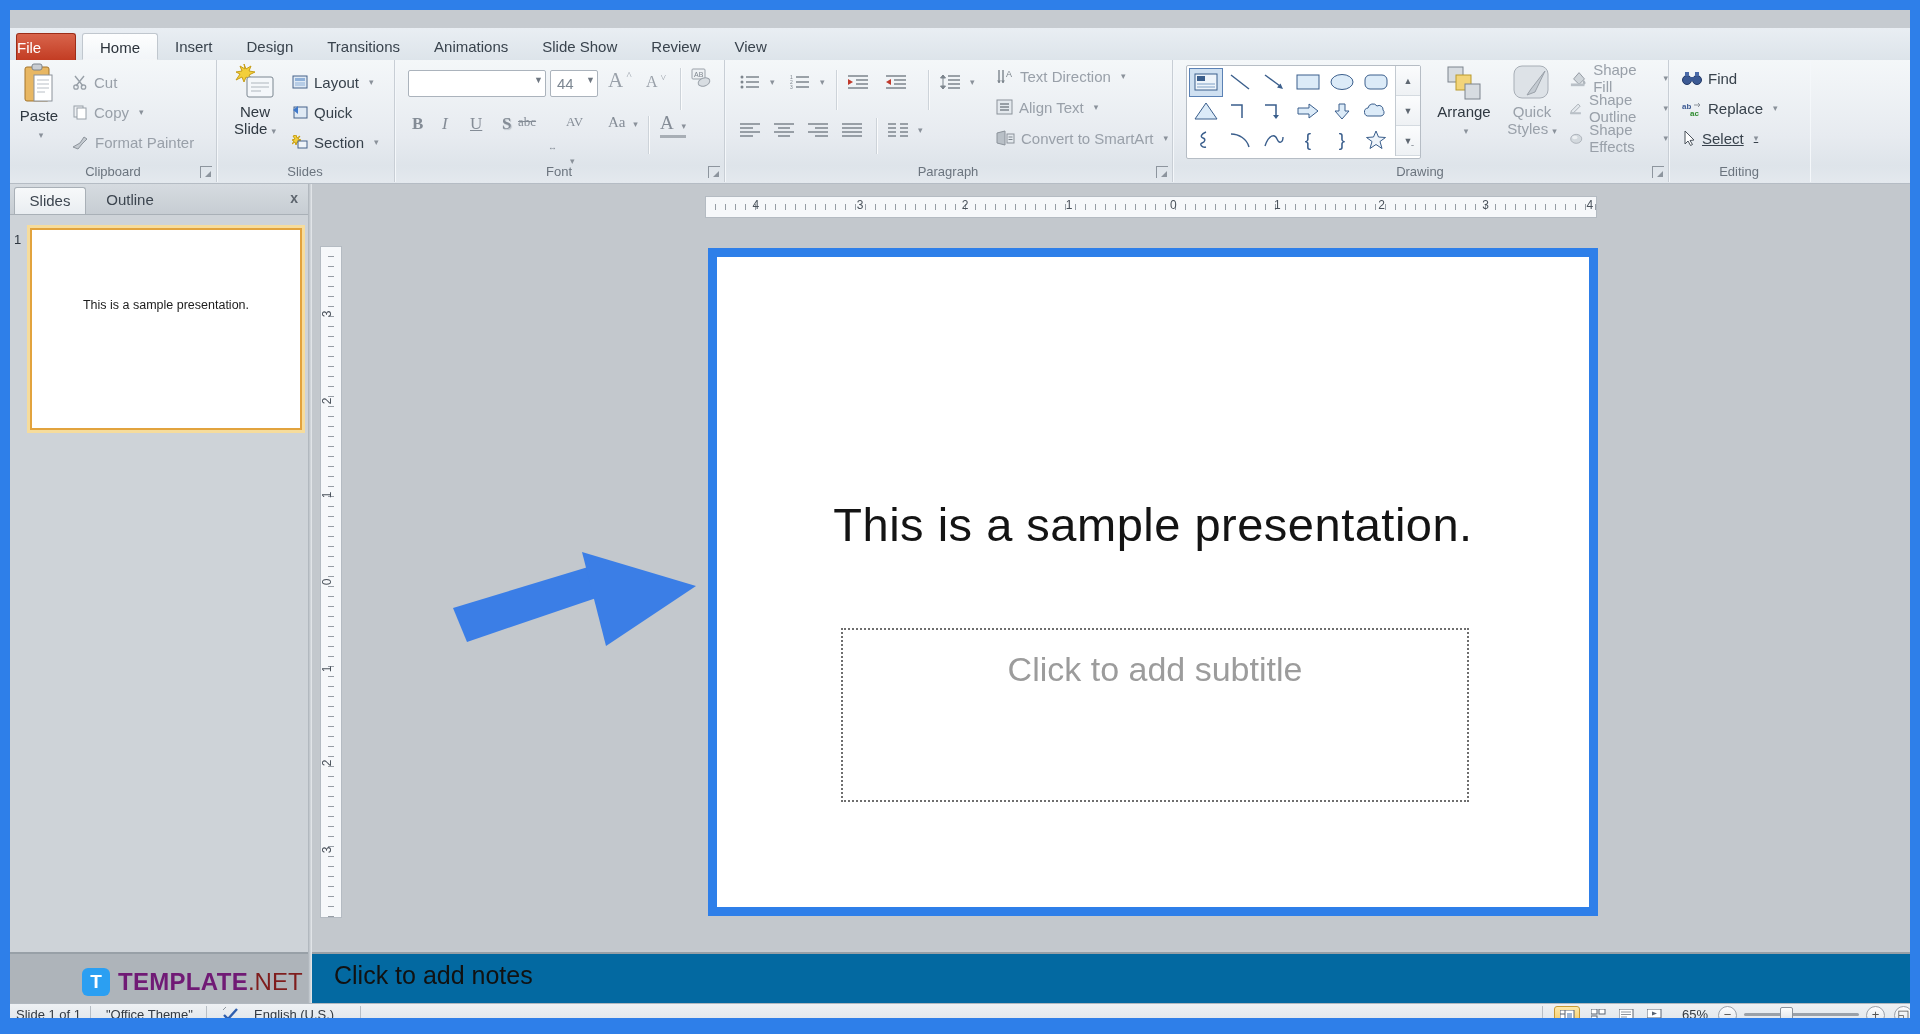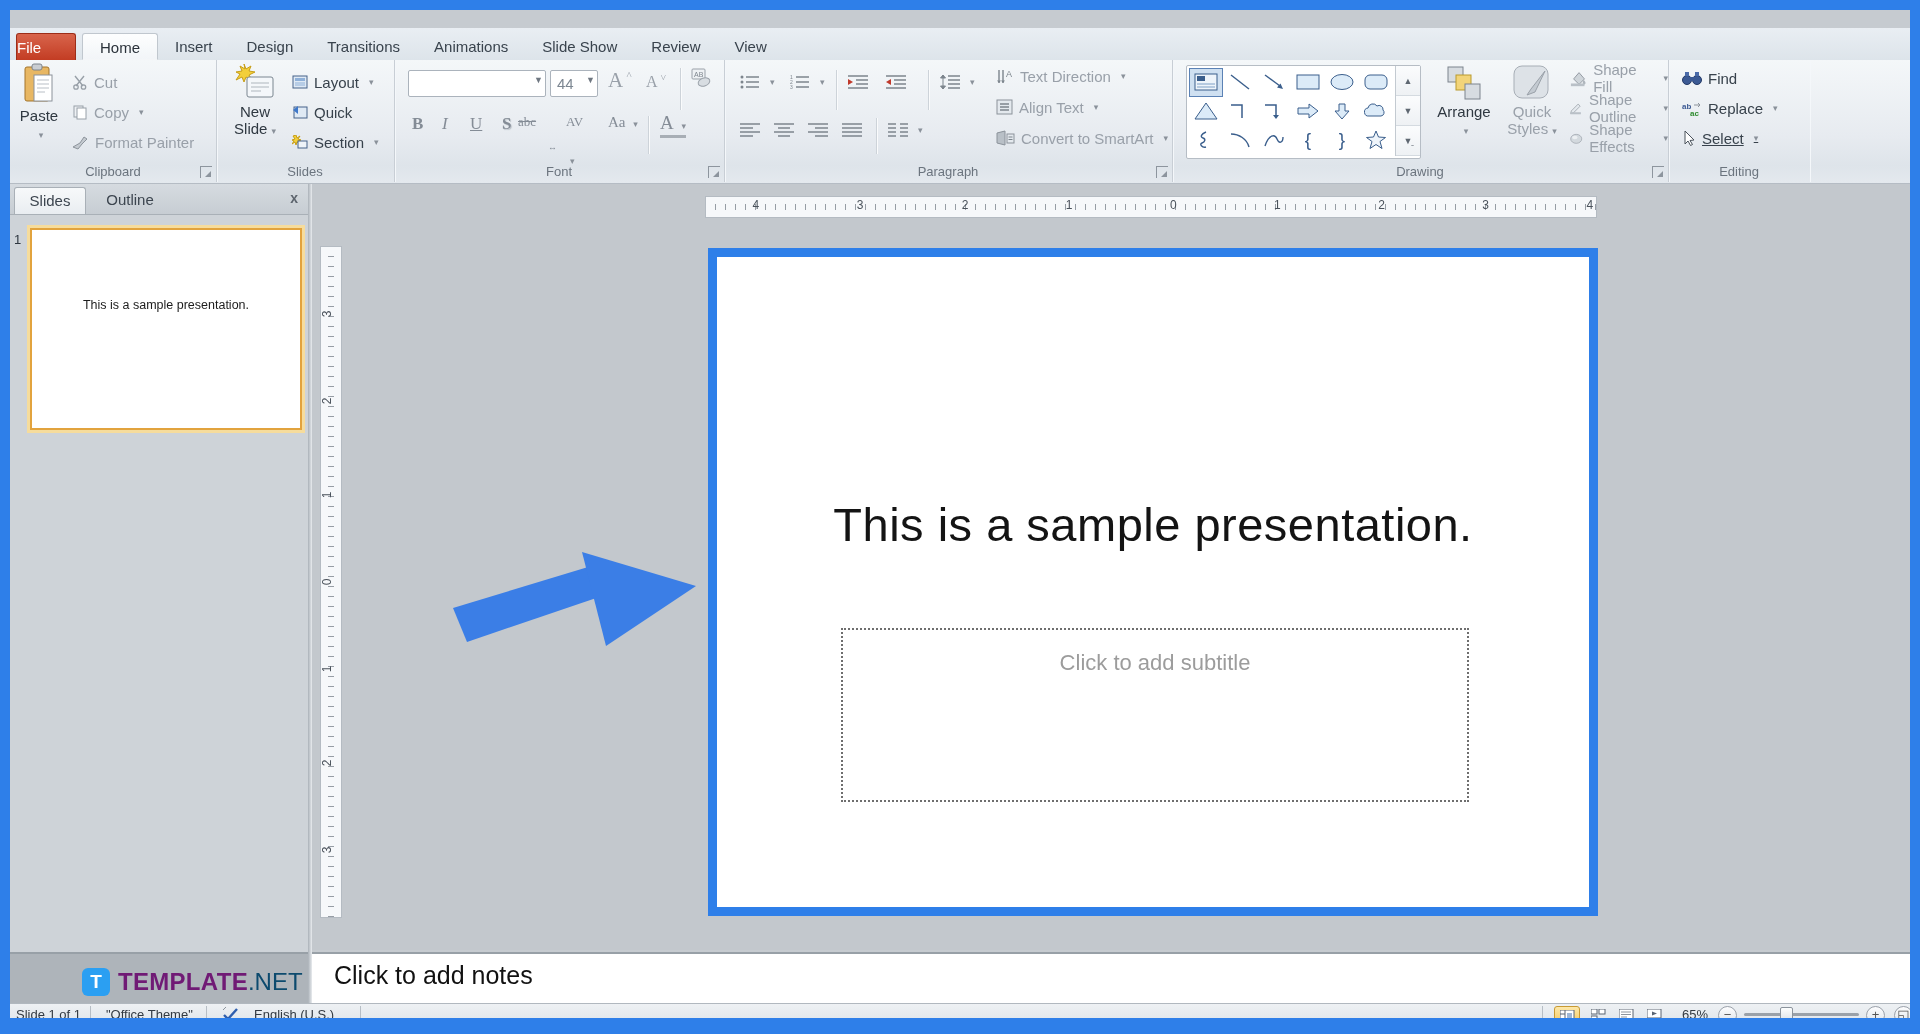--- a/index.html
+++ b/index.html
@@ -71,32 +71,32 @@
   .hticks{position:absolute;left:0;right:0;top:7px;height:6px;
           background:repeating-linear-gradient(90deg,transparent 0 9px,#7e868f 9px 10px);opacity:.8;}
   .hnum{position:absolute;top:1px;font-size:12px;color:#4a525b;transform:translateX(-50%);}
   .vruler{position:absolute;left:8px;top:62px;width:20px;height:670px;background:#f6f8fa;border:1px solid #b4bbc2;}
   .vticks{position:absolute;top:0;bottom:0;left:7px;width:6px;
           background:repeating-linear-gradient(180deg,transparent 0 9px,#7e868f 9px 10px);opacity:.8;}
   .vnum{position:absolute;left:3px;font-size:12px;color:#4a525b;transform:rotate(-90deg);}
   .slide{position:absolute;left:396px;top:64px;width:872px;height:650px;background:#fff;border:9px solid #2e7fe9;}
   .slidetitle{position:absolute;left:0;right:0;top:240px;text-align:center;font-size:47px;color:#141414;letter-spacing:.5px;}
   .subtitlebox{position:absolute;left:124px;top:371px;width:624px;height:170px;border:2px dotted #6e6e6e;}
-  .subtitletext{position:absolute;left:0;right:0;top:20px;text-align:center;font-size:22px;color:#9c9c9c;}
+  .subtitletext{position:absolute;left:0;right:0;top:20px;text-align:center;font-size:34px;color:#9c9c9c;}
   .bluearrow{position:absolute;left:138px;top:346px;}
 
   
-  .notesbar{position:absolute;left:302px;top:942px;right:0;height:51px;background:#ffffff;border-top:2px solid #98a0a7;}
+  .notesbar{position:absolute;left:302px;top:942px;right:0;height:51px;background:#0369a1;border-top:2px solid #98a0a7;}
   .notestext{position:absolute;left:22px;top:7px;font-size:25px;color:#111;}
   .wmarea{position:absolute;left:0;top:942px;width:298px;height:51px;background:#aeb4ba;border-top:2px solid #98a0a7;}
   .wm{position:absolute;left:72px;top:14px;display:flex;align-items:center;gap:8px;}
   .wm-t{width:28px;height:28px;border-radius:6px;background:#2b9ff2;color:#fff;font-weight:bold;font-size:19px;
         display:flex;align-items:center;justify-content:center;}
   .wm-name{font-size:24px;font-weight:bold;color:#701a75;letter-spacing:.3px;}
-  .wm-tld{font-size:24px;color:#0c4a6e;}
+  .wm-tld{font-size:24px;color:#7f1d1d;}
   .statusbar{position:absolute;left:0;top:993px;right:0;height:22px;background:linear-gradient(#eef1f4,#dde3e9);
              border-top:1px solid #b1b8bf;font-size:13px;color:#333a42;overflow:hidden;}
   .sb-item{position:absolute;top:3px;}
   .sb-sep{position:absolute;top:2px;width:1px;height:16px;background:#b7bec5;}
   .viewbtn{position:absolute;top:2px;width:24px;height:17px;display:flex;align-items:center;justify-content:center;}
   .viewbtn.hl{background:linear-gradient(#fde8a9,#f7c85c);border:1px solid #c89a33;border-radius:3px;}
   .zslider{position:absolute;top:9px;width:115px;height:3px;background:#9aa1a9;border-radius:2px;}
   .zhandle{position:absolute;top:-6px;width:11px;height:15px;background:linear-gradient(#fdfefe,#d7dde3);border:1px solid #8b939c;border-radius:2px;}
   .zbtn{position:absolute;top:2px;width:17px;height:17px;border-radius:50%;background:linear-gradient(#fdfdfe,#dce2e8);
         border:1px solid #9aa1aa;color:#555;font-size:13px;text-align:center;line-height:15px;}

